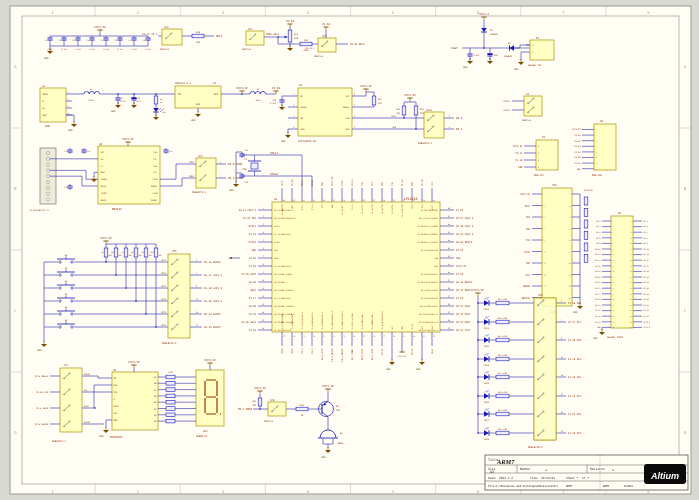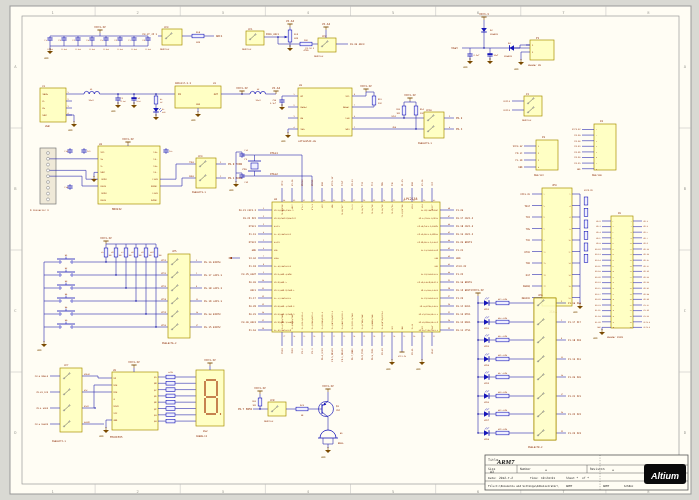--- a/index.html
+++ b/index.html
@@ -1,16 +1,16 @@
 <!DOCTYPE html>
 <html><head>
 <meta charset="utf-8">
 <style>
   html,body{margin:0;padding:0;background:#d9d9d3;}
-  #stage{position:relative;width:699px;height:500px;background:#d9d9d3;overflow:hidden;}
+  #stage{position:relative;width:699px;height:500px;background:#d9d9d3;overflow:hidden;border-radius:17px;}
   svg{position:absolute;left:0;top:0;}
   svg text{font-family:"DejaVu Sans Mono","Liberation Mono",monospace;}
   .serif{font-family:"Liberation Serif","DejaVu Serif",serif;}
   .sans{font-family:"Liberation Sans","DejaVu Sans",sans-serif;}
 </style>
 </head>
 <body>
 
 <div id="stage">
 <svg width="699" height="500" viewBox="0 0 699 500">

